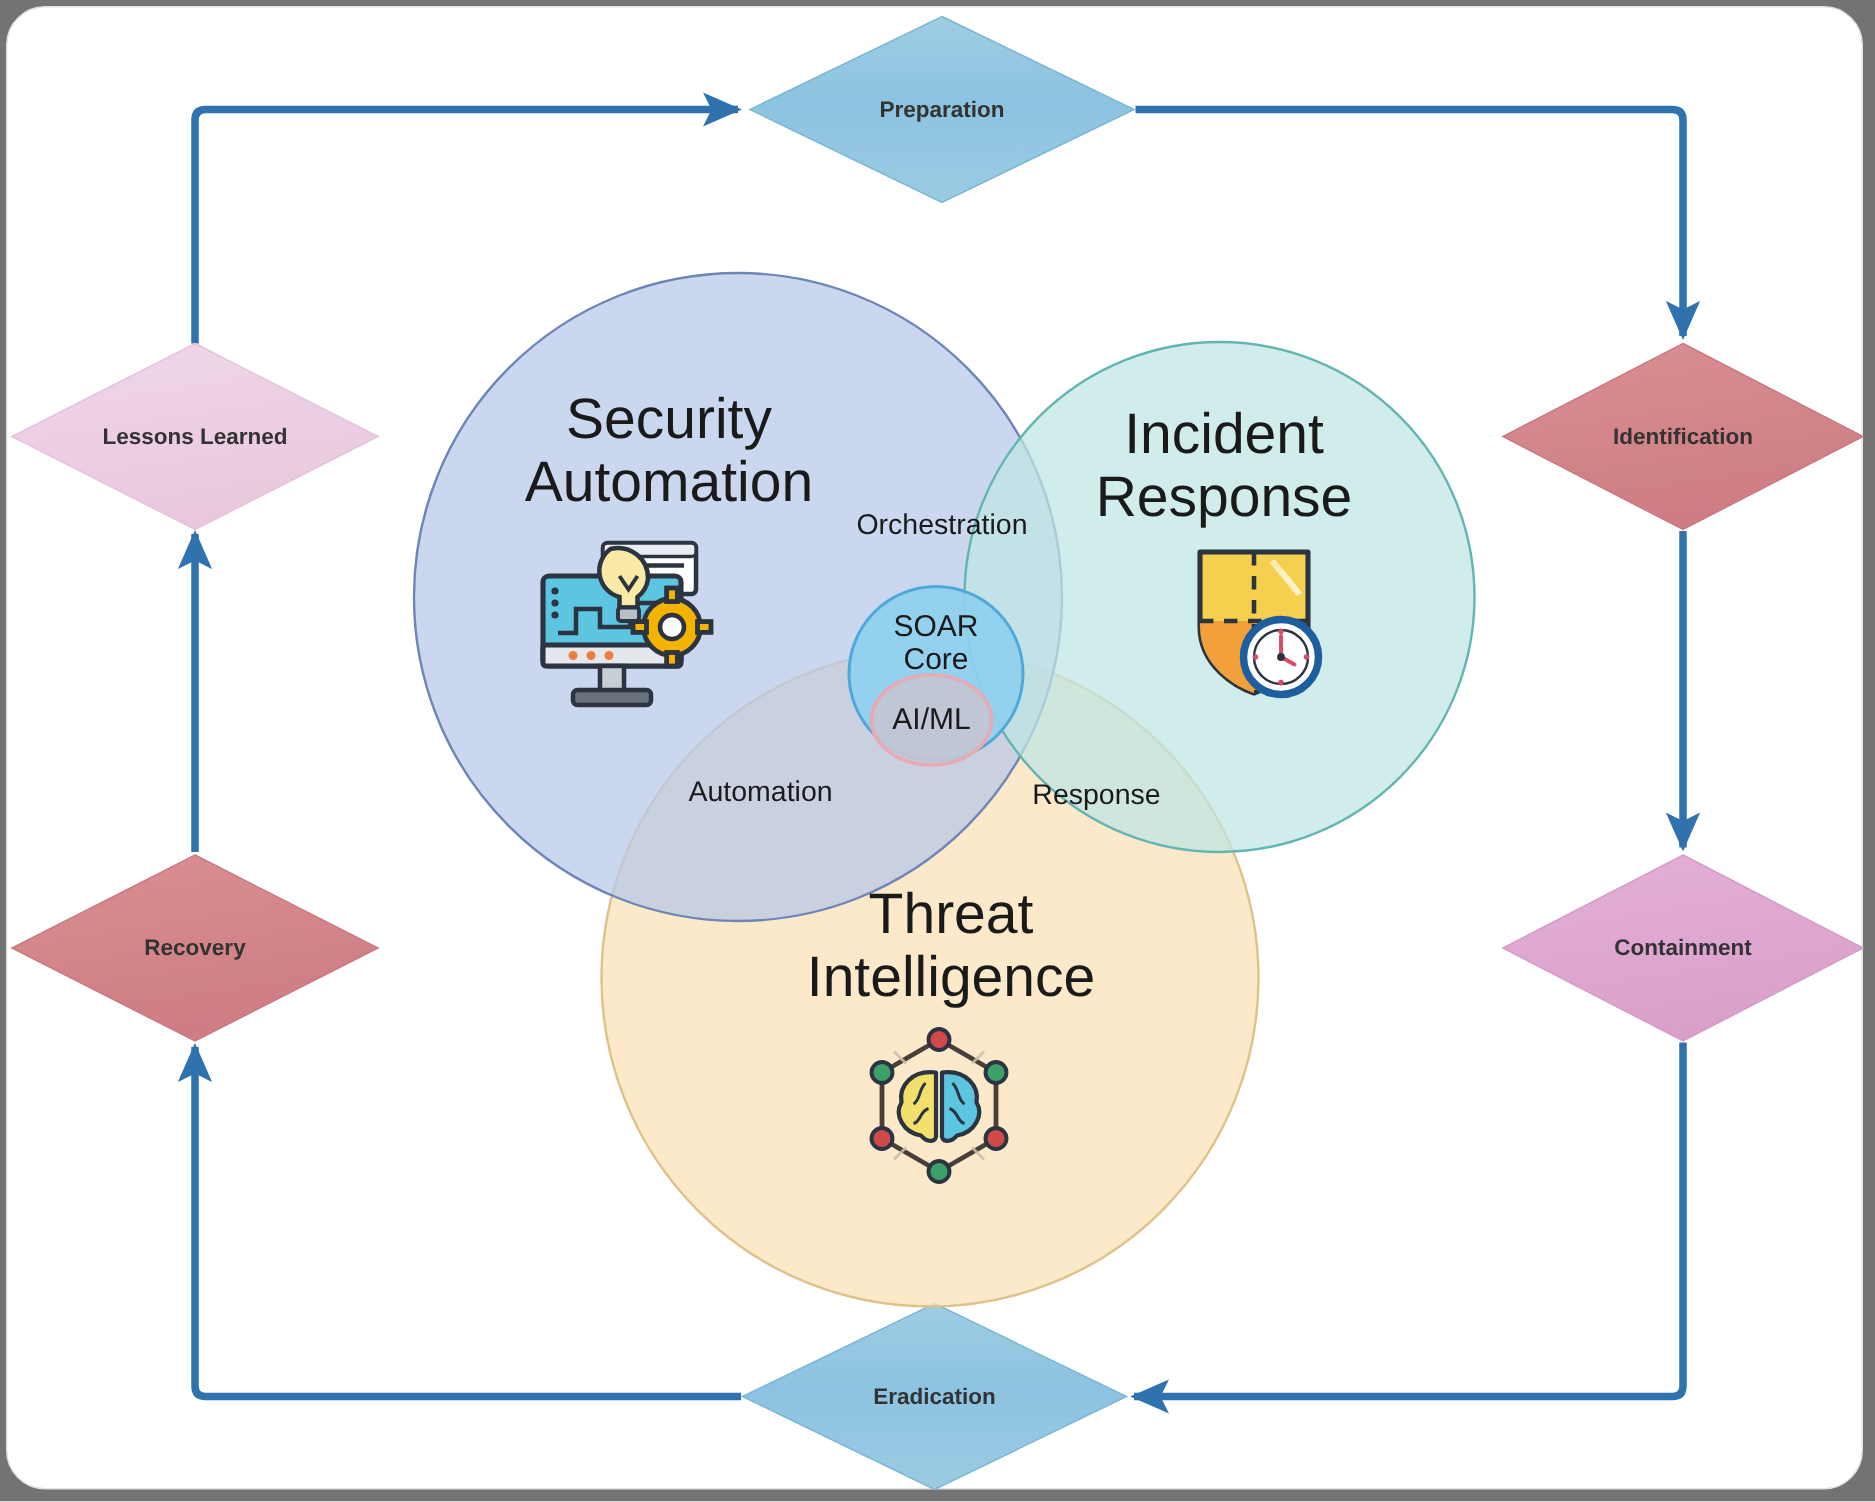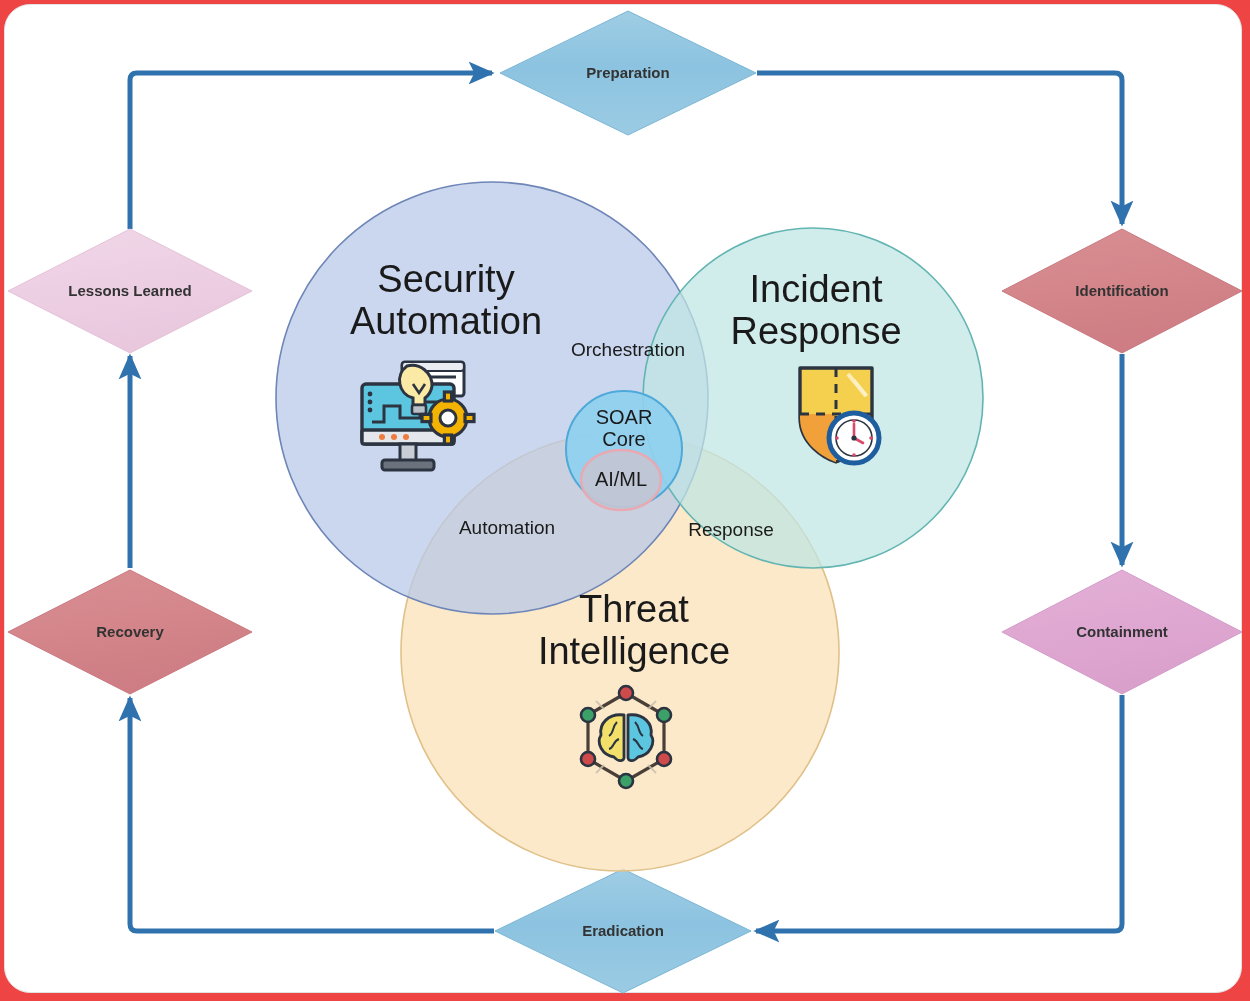--- a/index.html
+++ b/index.html
@@ -1,20 +1,20 @@
 <!DOCTYPE html>
 <html><head>
 <meta charset="utf-8">
 <style>
   html,body{margin:0;padding:0;background:#ffffff;}
   body{font-family:"Liberation Sans",sans-serif;}
   #stage{
     position:relative;
     width:1250px;height:1001px;
-    background:#ef4444;
+    background:#737373;
     overflow:hidden;
   }
   #frame{
     position:absolute;left:4px;top:4px;
     width:1238px;height:989px;
     border:1px solid #e2e2e2;
     border-radius:26px;
     background:#fff;
     box-sizing:border-box;
   }

